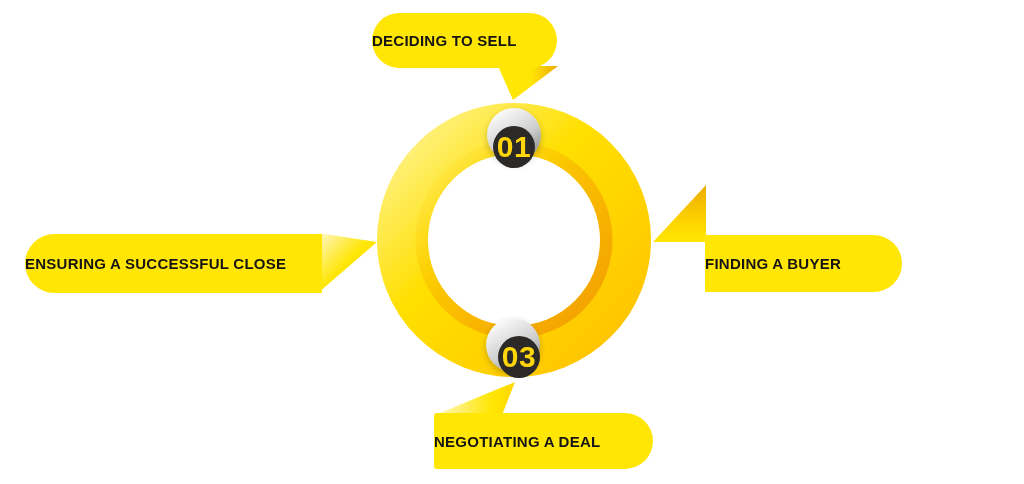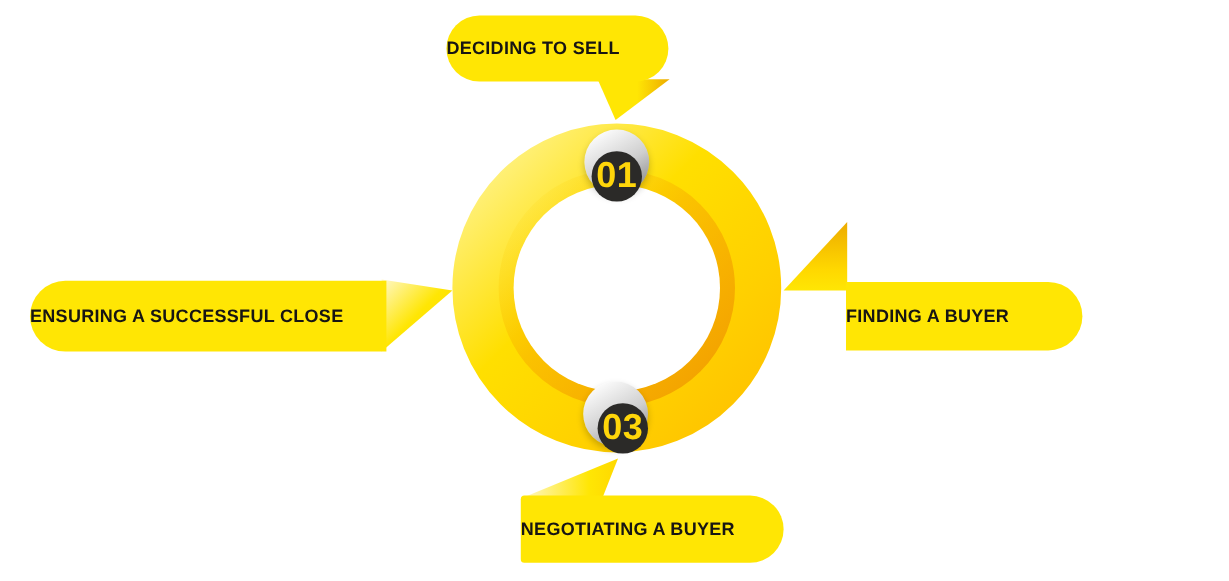--- a/index.html
+++ b/index.html
@@ -96,21 +96,21 @@
     <polygon points="318,233 377,242 318,293" fill="url(#gradTailLeft)"></polygon>
   </svg>
 
   <div class="bubble bubble-top">
     <span>DECIDING TO SELL</span>
   </div>
   <div class="bubble bubble-right">
     <span>FINDING A BUYER</span>
   </div>
   <div class="bubble bubble-bottom">
-    <span>NEGOTIATING A BUYER</span>
+    <span>NEGOTIATING A DEAL</span>
   </div>
   <div class="bubble bubble-left">
     <span>ENSURING A SUCCESSFUL CLOSE</span>
   </div>
 
   <div class="badge badge-01">
     <div class="badge-inner">01</div>
   </div>
   <div class="badge badge-03">
     <div class="badge-inner">03</div>

